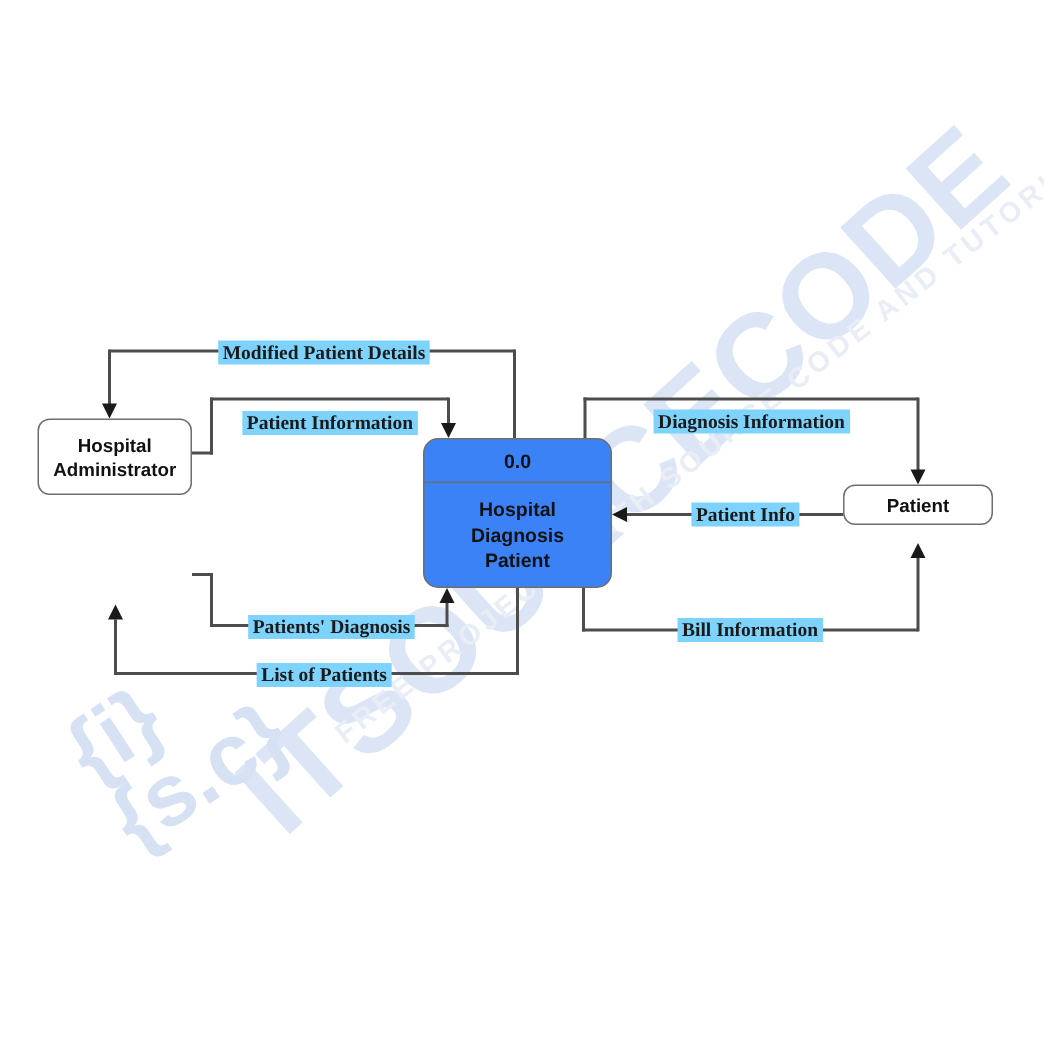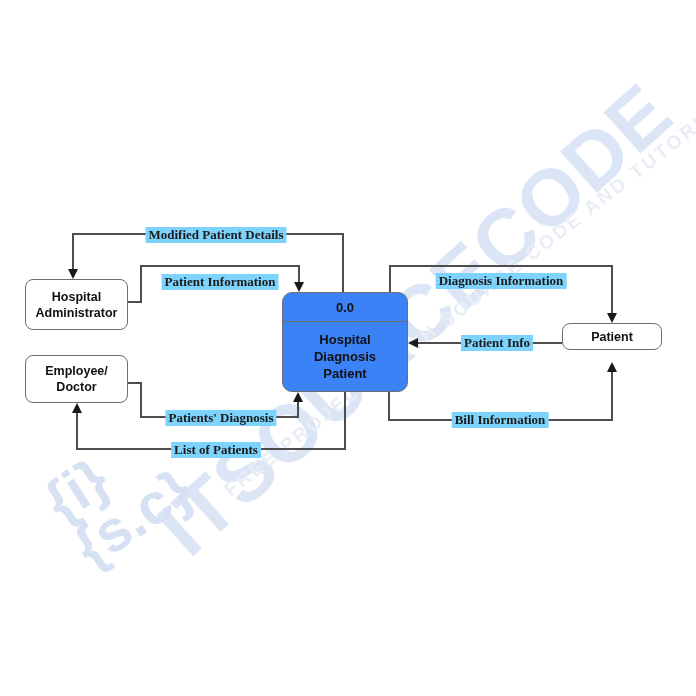--- a/index.html
+++ b/index.html
@@ -127,24 +127,20 @@
     <div class="seg" style="left:76px;top:413px;width:2px;height:37px;"></div>
     <div class="arr arr-up" style="left:72px;top:403px;"></div>
     <div class="flow-label" style="left:216px;top:442px;">List of Patients</div>
   </div>
 
   <div class="entity" style="left:25px;top:279px;width:103px;height:51px;">
     <div>Hospital</div>
     <div>Administrator</div>
   </div>
 
-  <div class="entity" style="left:25px;top:355px;width:103px;height:48px;">
-    <div>Employee/</div>
-    <div>Doctor</div>
-  </div>
 
   <div class="process" style="left:282px;top:292px;width:126px;height:100px;">
     <div class="process-header">0.0</div>
     <div class="process-body">
       <div>Hospital</div>
       <div>Diagnosis</div>
       <div>Patient</div>
     </div>
   </div>
 

